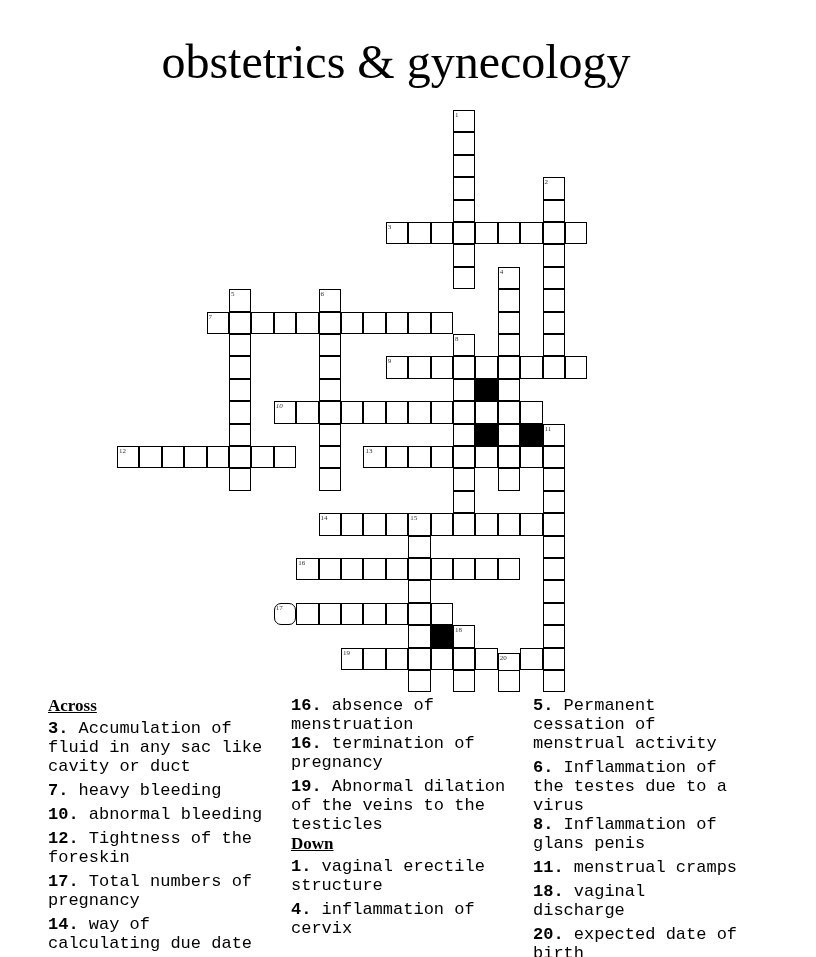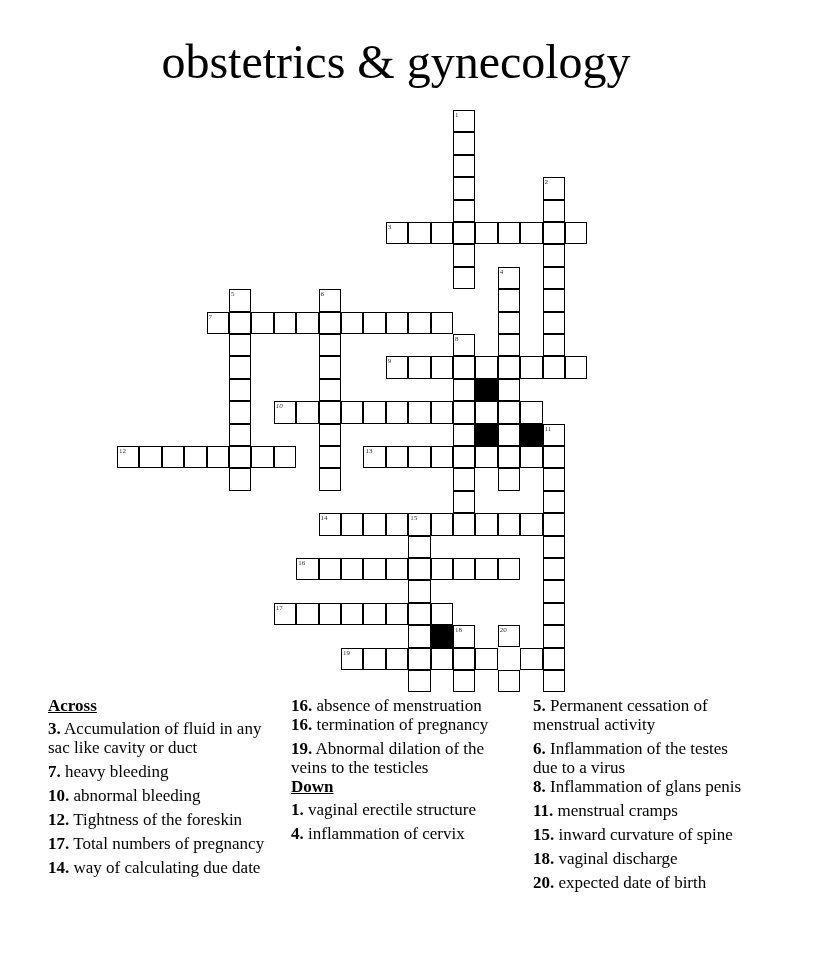--- a/index.html
+++ b/index.html
@@ -4,21 +4,21 @@
 <style>
   html, body { margin:0; padding:0; background:#ffffff; }
   body { width:816px; height:957px; position:relative; overflow:hidden; font-family:"Liberation Serif", serif; color:#000; }
   .title { position:absolute; left:0; top:30px; width:792px; text-align:center; font-size:48px; line-height:64px; }
   .grid { position:absolute; left:0; top:0; width:816px; height:700px; }
   .cell { position:absolute; width:22.4px; height:22.4px; box-sizing:border-box; border:1px solid #000; background:#fff; }
   .cell.black { background:#000; }
   .cell .num { position:absolute; left:1px; top:0px; font-size:7px; line-height:8px; color:#333; font-family:"Liberation Serif", serif; }
   .clues { position:absolute; top:696px; font-size:17px; line-height:19px; }
   .col { position:absolute; }
-  .clue { margin-bottom:5px; }
+  .clue { margin-bottom:5px;font-family:Liberation Mono, monospace; }
   .clue b { font-weight:bold; }
   .head { font-weight:bold; text-decoration:underline; margin-bottom:4px; }
 </style>
 </head>
 <body>
 
 <div class="title">obstetrics &amp; gynecology</div>
 
 <div class="grid" id="grid">
     <div class="cell" style="left: 453px; top: 110px;">
@@ -181,42 +181,42 @@
       <span class="num">16</span>
     </div>
     <div class="cell" style="left: 318.6px; top: 558px;"></div>
     <div class="cell" style="left: 341px; top: 558px;"></div>
     <div class="cell" style="left: 363.4px; top: 558px;"></div>
     <div class="cell" style="left: 385.8px; top: 558px;"></div>
     <div class="cell" style="left: 430.6px; top: 558px;"></div>
     <div class="cell" style="left: 453px; top: 558px;"></div>
     <div class="cell" style="left: 475.4px; top: 558px;"></div>
     <div class="cell" style="left: 497.8px; top: 558px;"></div>
-    <div class="cell" style="left: 273.8px; top: 602.8px;">
+    <div class="cell" style="left: 273.8px; top: 602.8px; border-radius: 7px;">
       <span class="num">17</span>
     </div>
     <div class="cell" style="left: 296.2px; top: 602.8px;"></div>
     <div class="cell" style="left: 318.6px; top: 602.8px;"></div>
     <div class="cell" style="left: 341px; top: 602.8px;"></div>
     <div class="cell" style="left: 363.4px; top: 602.8px;"></div>
     <div class="cell" style="left: 385.8px; top: 602.8px;"></div>
     <div class="cell" style="left: 430.6px; top: 602.8px;"></div>
     <div class="cell" style="left: 453px; top: 625.2px;">
       <span class="num">18</span>
     </div>
     <div class="cell" style="left: 453px; top: 647.6px;"></div>
     <div class="cell" style="left: 453px; top: 670px;"></div>
     <div class="cell" style="left: 341px; top: 647.6px;">
       <span class="num">19</span>
     </div>
     <div class="cell" style="left: 363.4px; top: 647.6px;"></div>
     <div class="cell" style="left: 385.8px; top: 647.6px;"></div>
     <div class="cell" style="left: 430.6px; top: 647.6px;"></div>
     <div class="cell" style="left: 475.4px; top: 647.6px;"></div>
-    <div class="cell" style="left: 497.8px; top: 625px;">
+    <div class="cell" style="left: 497.8px; top: 653px;">
       <span class="num">20</span>
     </div>
     <div class="cell" style="left: 520.2px; top: 647.6px;"></div>
     <div class="cell" style="left: 497.8px; top: 670px;"></div>
     <div class="cell black" style="left: 475.4px; top: 378.8px;"></div>
     <div class="cell black" style="left: 475.4px; top: 423.6px;"></div>
     <div class="cell black" style="left: 520.2px; top: 423.6px;"></div>
     <div class="cell black" style="left: 430.6px; top: 625.2px;"></div>
   </div>
 
@@ -236,17 +236,16 @@
     <div class="clue" style="margin-bottom:0"><b>19.</b> <span>Abnormal dilation of the veins to the testicles</span></div>
     <div class="head">Down</div>
     <div class="clue"><b>1.</b> <span>vaginal erectile structure</span></div>
     <div class="clue"><b>4.</b> <span>inflammation of cervix</span></div>
   </div>
   <div class="col" style="left:533px; width:210px;">
     <div class="clue"><b>5.</b> <span>Permanent cessation of menstrual activity</span></div>
     <div class="clue" style="margin-bottom:0"><b>6.</b> <span>Inflammation of the testes due to a virus</span></div>
     <div class="clue"><b>8.</b> <span>Inflammation of glans penis</span></div>
     <div class="clue"><b>11.</b> <span>menstrual cramps</span></div>
-    <div class="clue"><b>15.</b> <span>inward curvature of spine</span></div>
     <div class="clue"><b>18.</b> <span>vaginal discharge</span></div>
     <div class="clue"><b>20.</b> <span>expected date of birth</span></div>
   </div>
 </div>
 
 </body></html>

